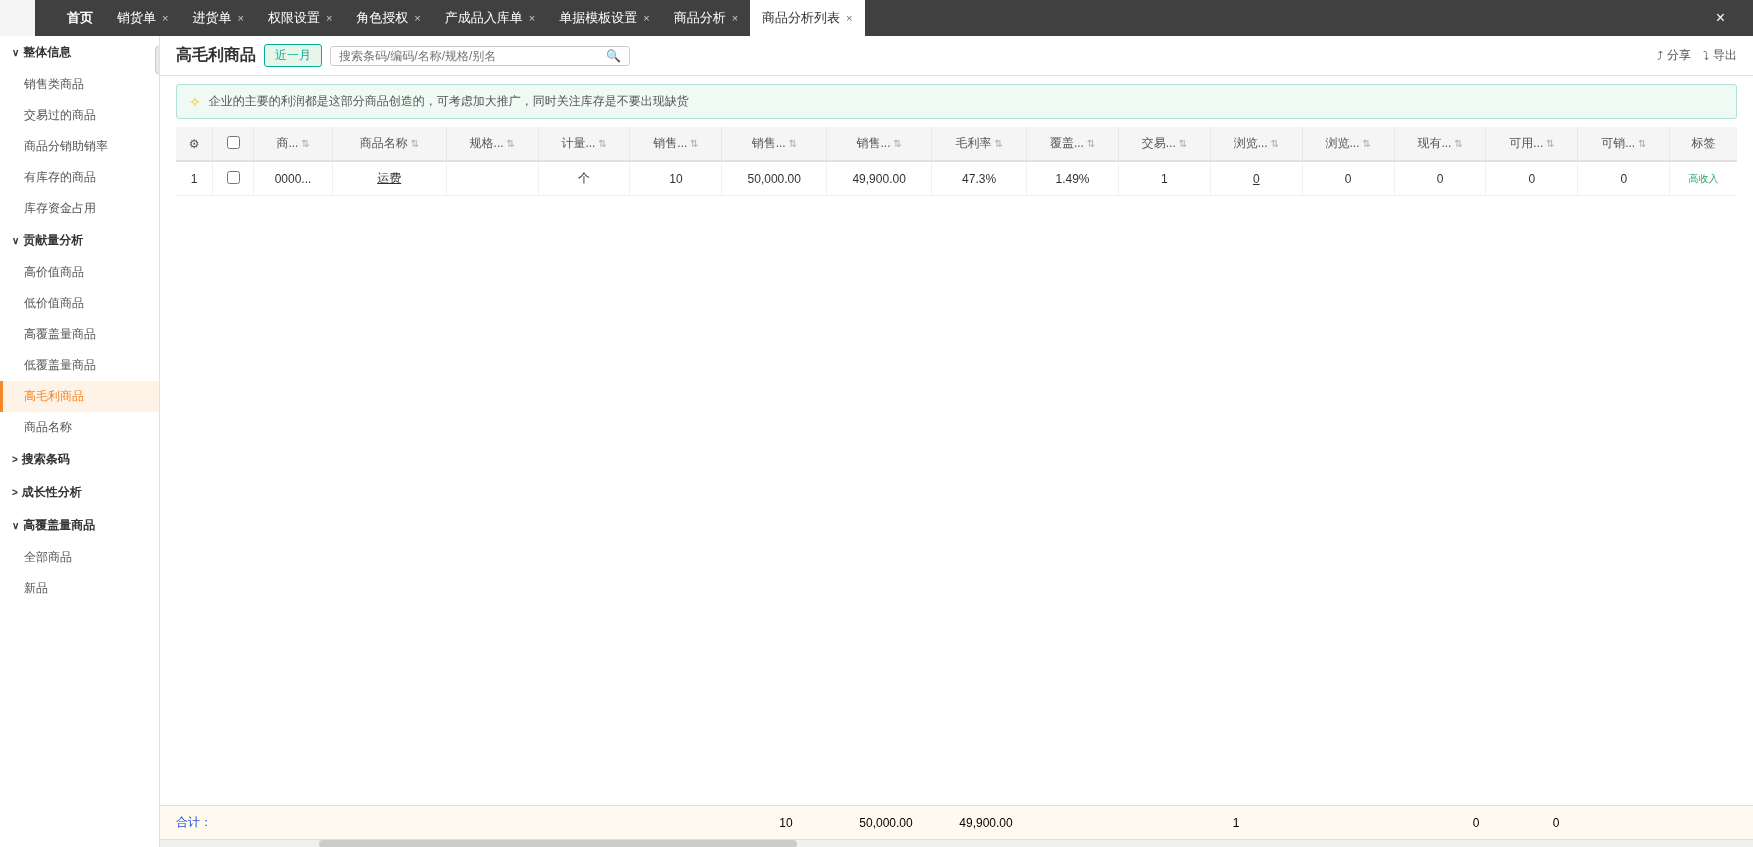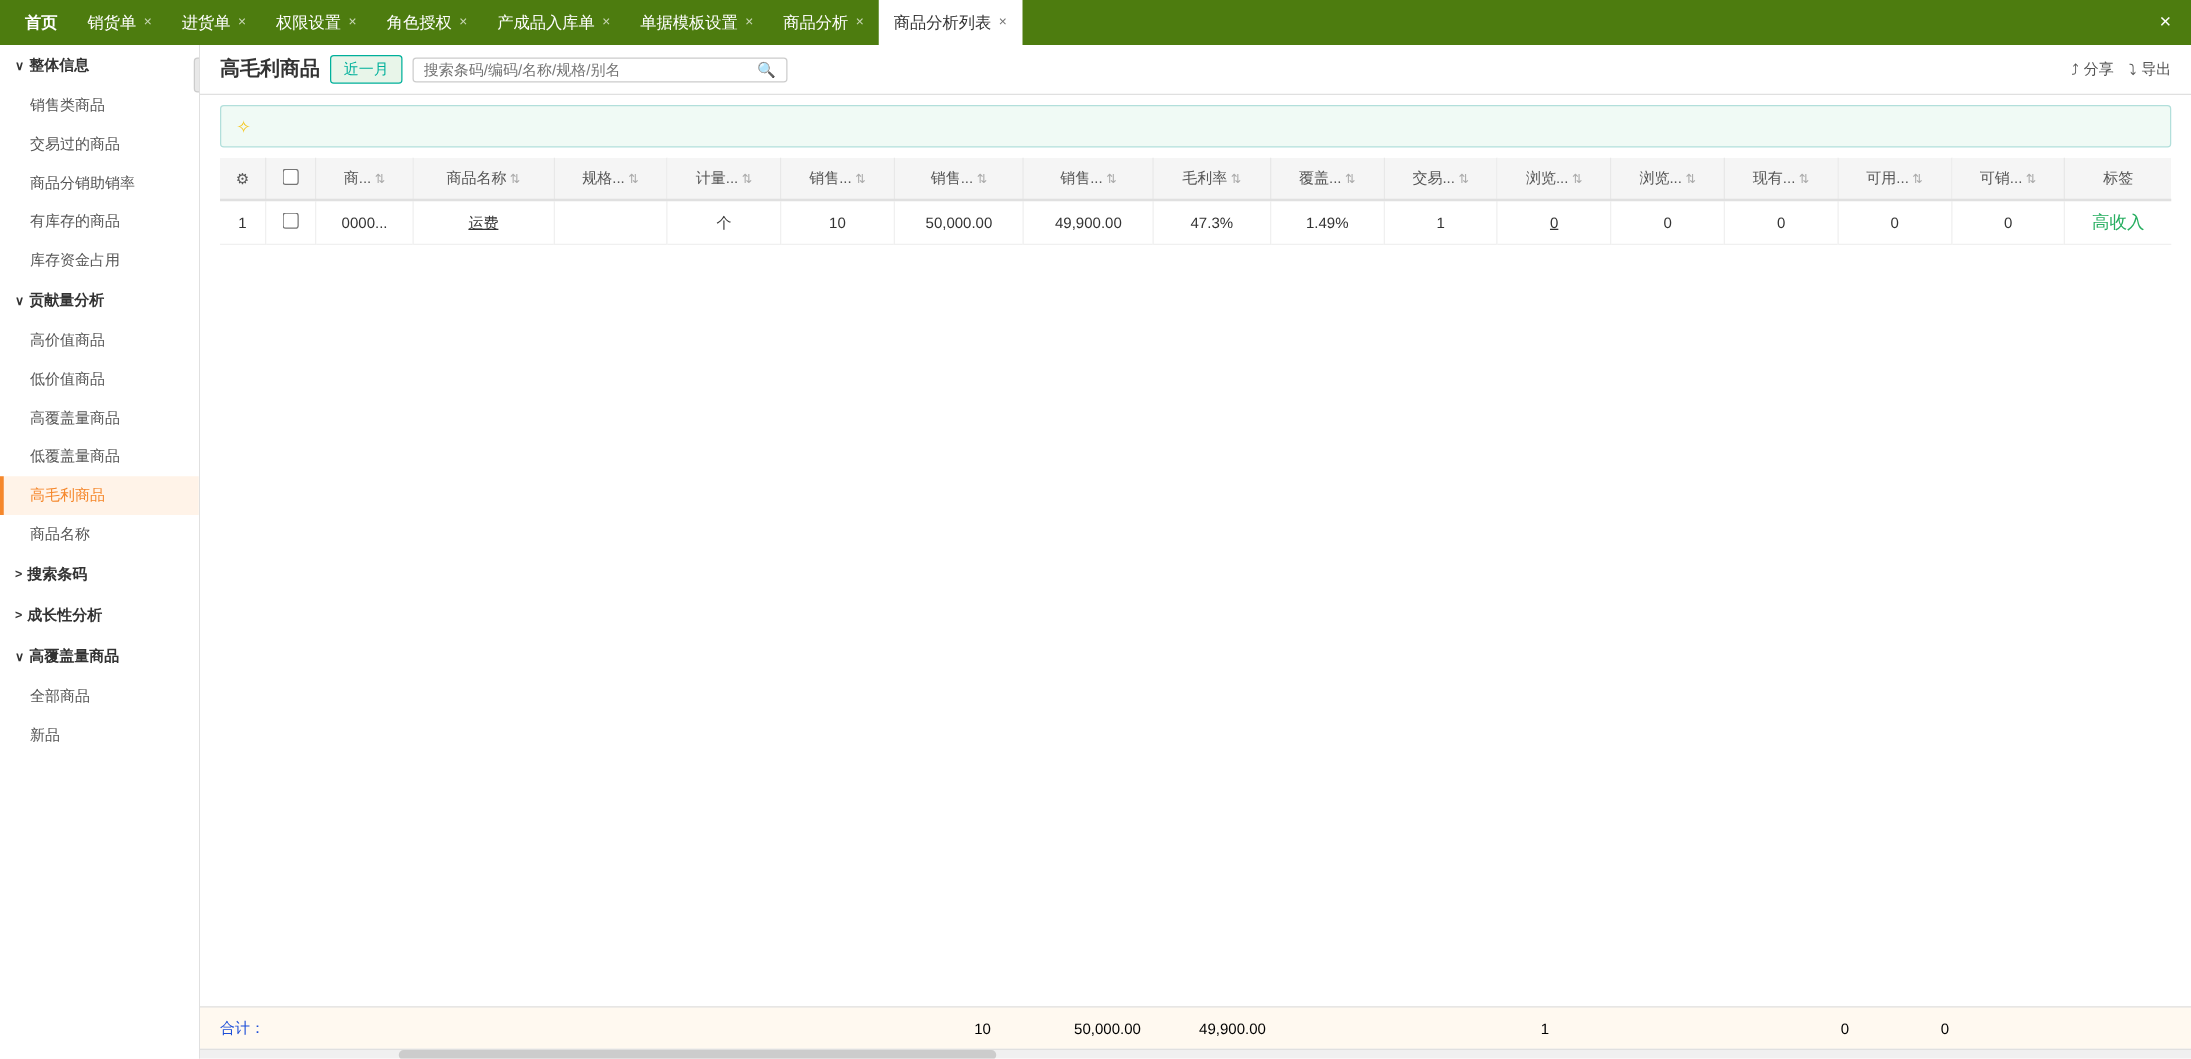--- a/index.html
+++ b/index.html
@@ -2,25 +2,26 @@
 <html><head>
   <meta charset="utf-8">
   <style>
     * { box-sizing: border-box; margin: 0; padding: 0; font-family: 'Microsoft YaHei', SimSun, Arial, sans-serif; font-size: 12px; }
     body { background: #f5f5f5; overflow: hidden; width: 1753px; height: 847px; }
 
     
     .top-nav {
       display: flex;
       align-items: center;
-      background: #4d7c0f;
+      background: #404040;
       height: 36px;
-      padding: 0 8px;
+      padding: 0 20px;
       color: white;
       flex-shrink: 0;
+      margin-left: 35px;
     }
     .nav-tab {
       display: flex;
       align-items: center;
       padding: 0 12px;
       height: 36px;
       cursor: pointer;
       white-space: nowrap;
       color: white;
       font-size: 13px;
@@ -208,21 +209,21 @@
     tbody tr { border-bottom: 1px solid #f0f0f0; }
     td {
       padding: 8px 6px;
       text-align: center;
       color: #333;
       font-size: 12px;
       border-right: 1px solid #f0f0f0;
       white-space: nowrap;
     }
     td:last-child { border-right: none; }
-    .tag-high { color: #27ae60; font-size: 14px; text-align: right; }
+    .tag-high { color: #27ae60; font-size: 10px; text-align: right; }
     .underline { text-decoration: underline; cursor: pointer; color: #333; }
 
     
     .table-footer {
       border-top: 1px solid #e0e0e0;
       background: #fff9f0;
       padding: 8px 16px;
       display: flex;
       align-items: center;
       gap: 0;
@@ -323,20 +324,21 @@
           </div>
           <div class="action-btn">
             <span>⤵</span>
             <span>导出</span>
           </div>
         </div>
       </div>
 
       <div class="info-banner">
         <span class="info-icon">✧</span>
+        <span>企业的主要的利润都是这部分商品创造的，可考虑加大推广，同时关注库存是不要出现缺货</span>
       </div>
 
       <div class="table-wrap">
         <table>
           <thead>
             <tr id="table-head-row">
                 <th><span style="cursor:pointer;">⚙</span></th>
                 <th><input type="checkbox" style=""></th>
                 <th>商...<span class="col-sort"> ⇅</span></th>
                 <th>商品名称<span class="col-sort"> ⇅</span></th>

